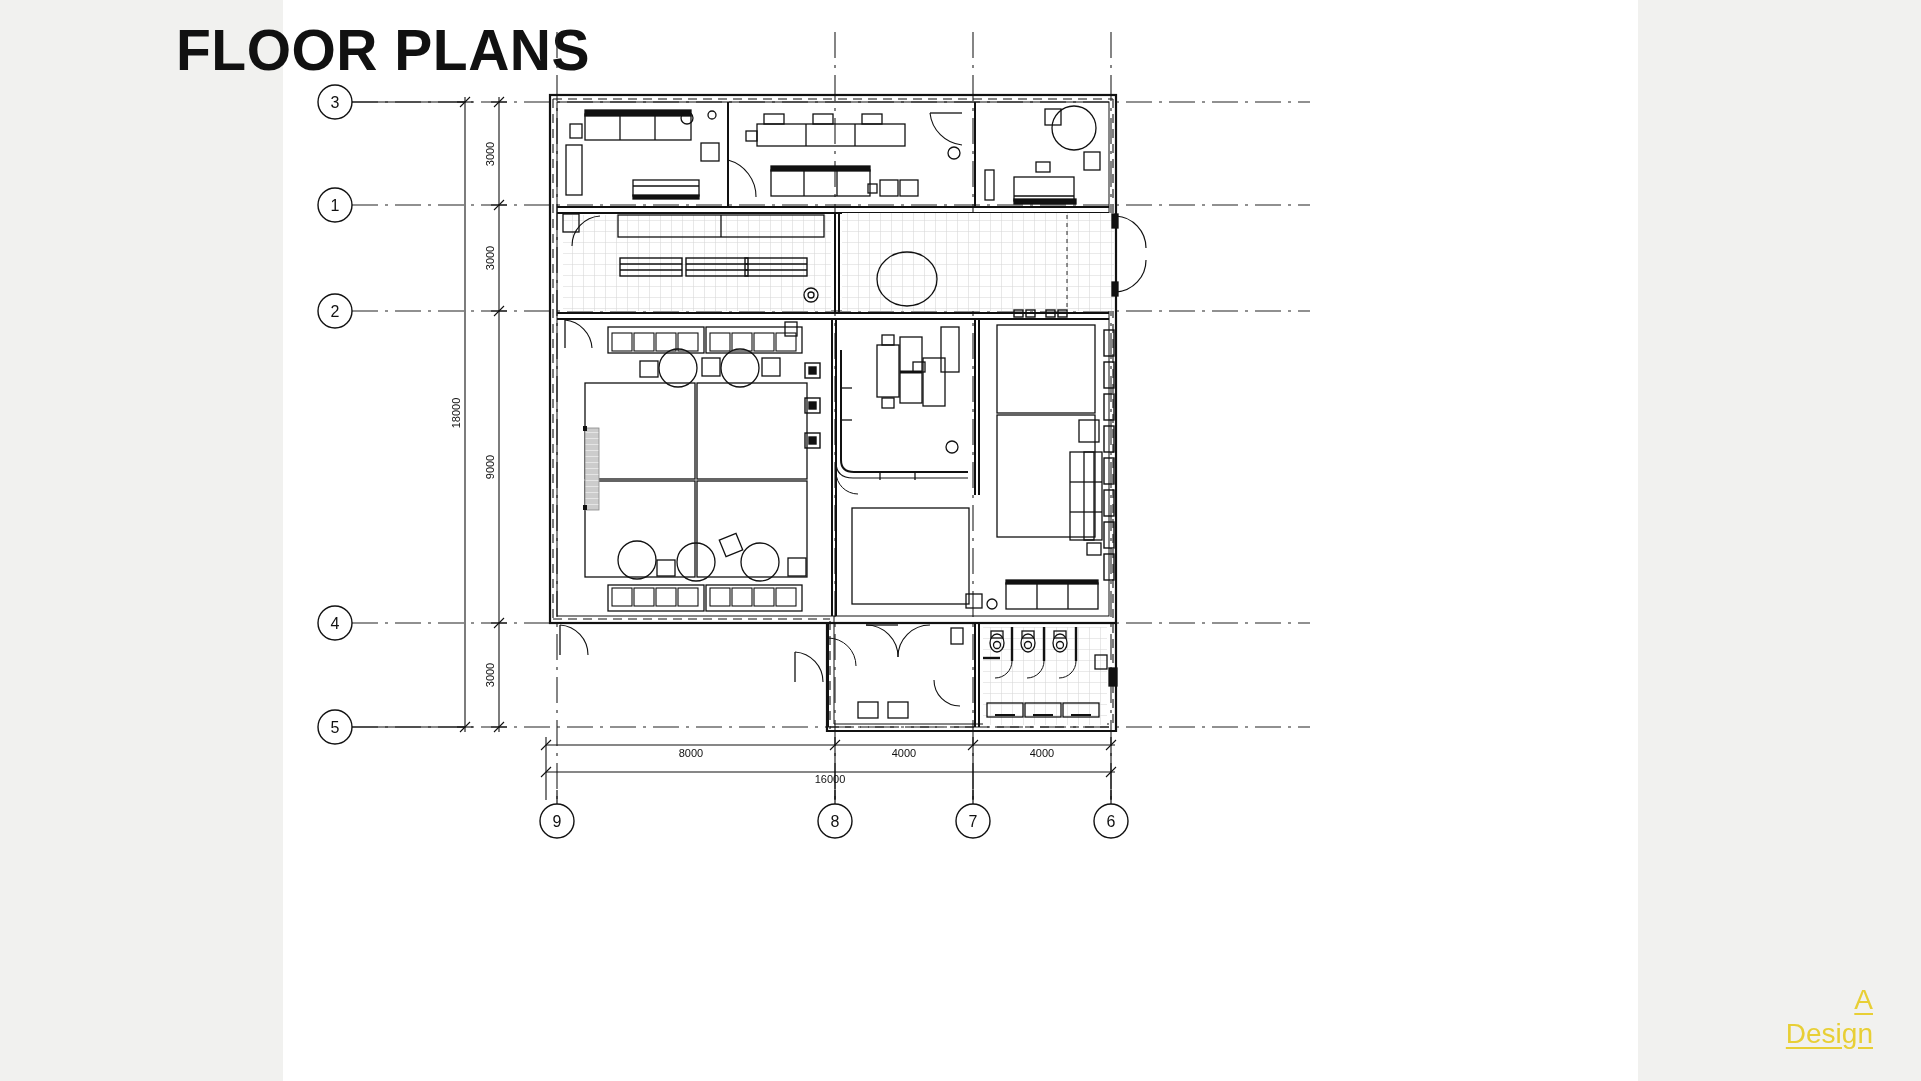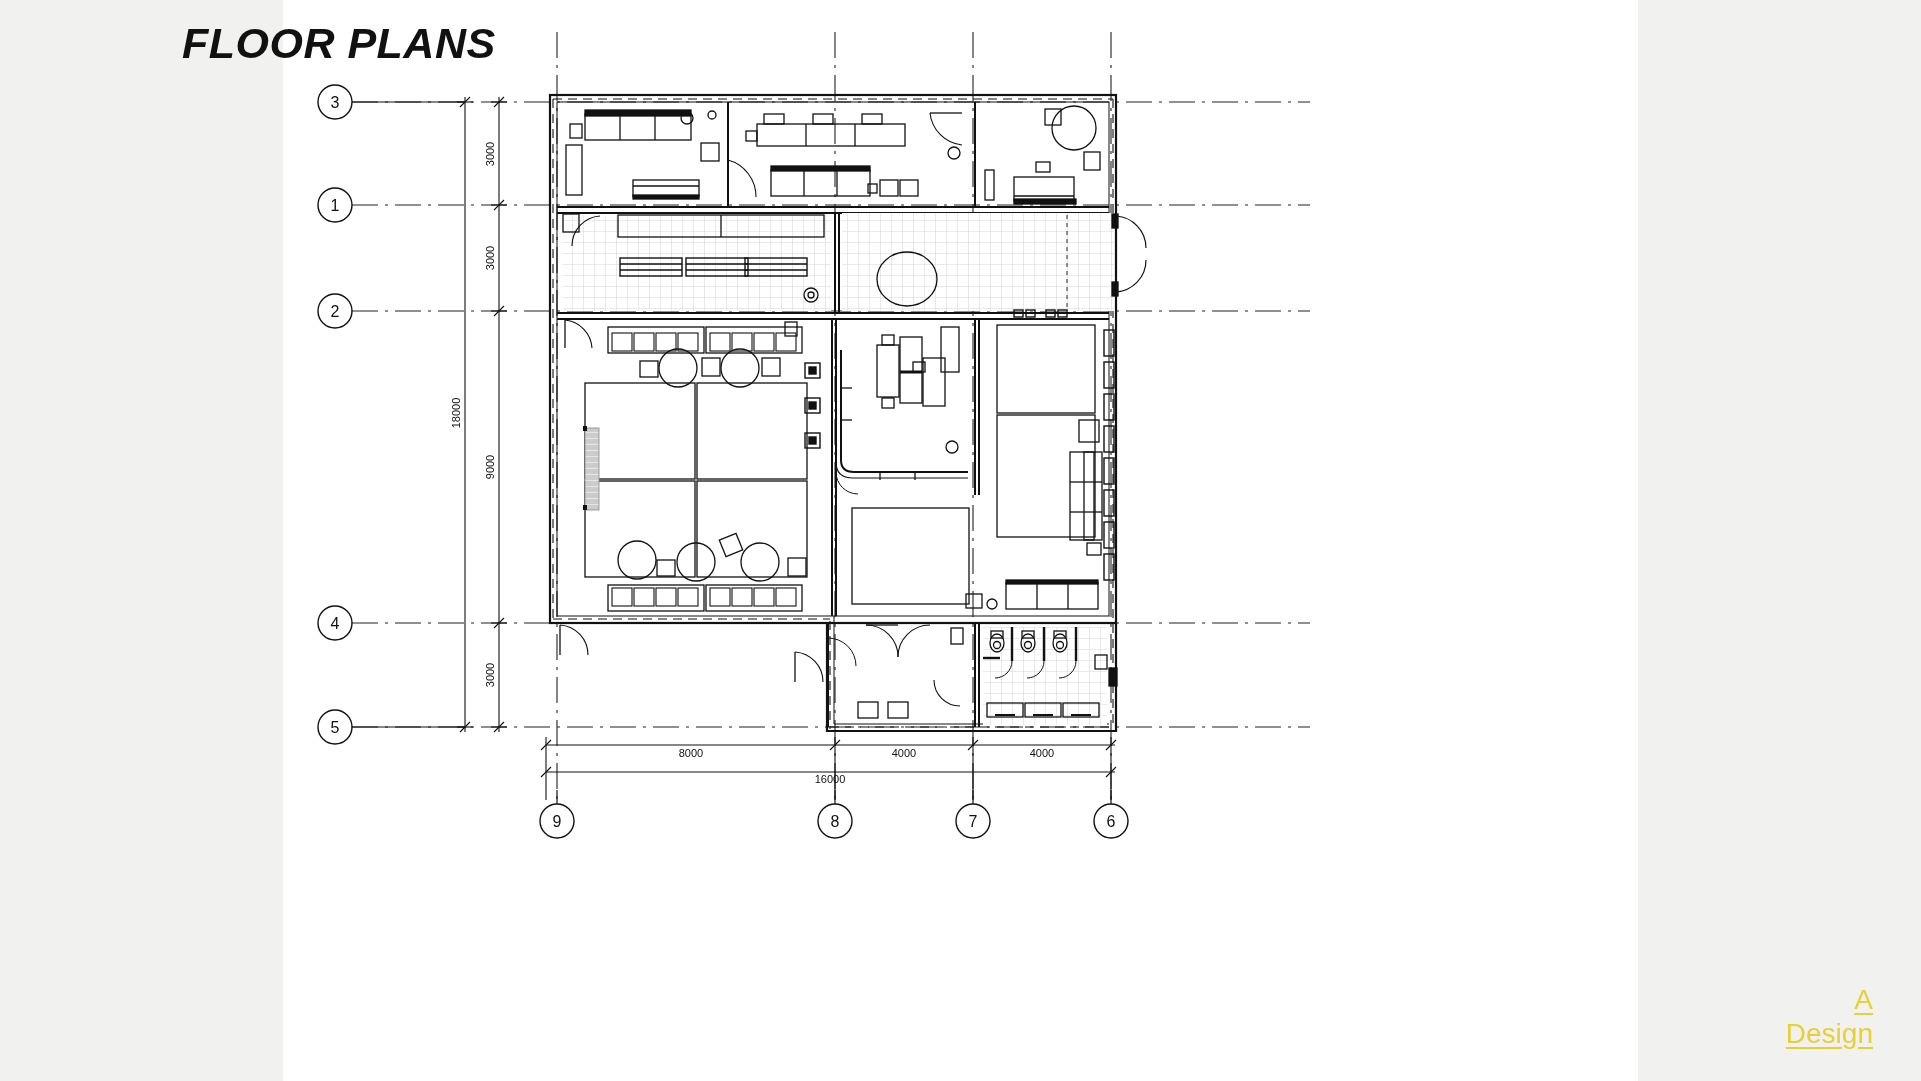--- a/index.html
+++ b/index.html
@@ -6,23 +6,23 @@
   body{
     width:1921px;height:1081px;
     background:#ffffff;
     font-family:"Liberation Sans", sans-serif;
     overflow:hidden;
     position:relative;
   }
   .band-left{position:absolute;left:0;top:0;width:283px;height:1081px;background:#f1f1ef;}
   .band-right{position:absolute;left:1638px;top:0;width:283px;height:1081px;background:#f1f1ef;}
   .page-title{
-    position:absolute;left:182px;top:22px;
-    font-size:43px;font-weight:bold;letter-spacing:0.5px;
-    color:#111111;line-height:1;white-space:nowrap;font-style:italic;
+    position:absolute;left:176px;top:22px;
+    font-size:57px;font-weight:bold;letter-spacing:0.5px;
+    color:#111111;line-height:1;white-space:nowrap;
   }
   .logo{
     position:absolute;right:48px;bottom:30px;
     text-align:right;color:#e8cf35;
     font-size:28px;line-height:1.22;font-weight:400;
   }
   .logo .l1,.logo .l2{display:block;text-decoration:underline;text-underline-offset:4px;}
   .plan-svg{position:absolute;left:0;top:0;}
 </style>
 </head>

